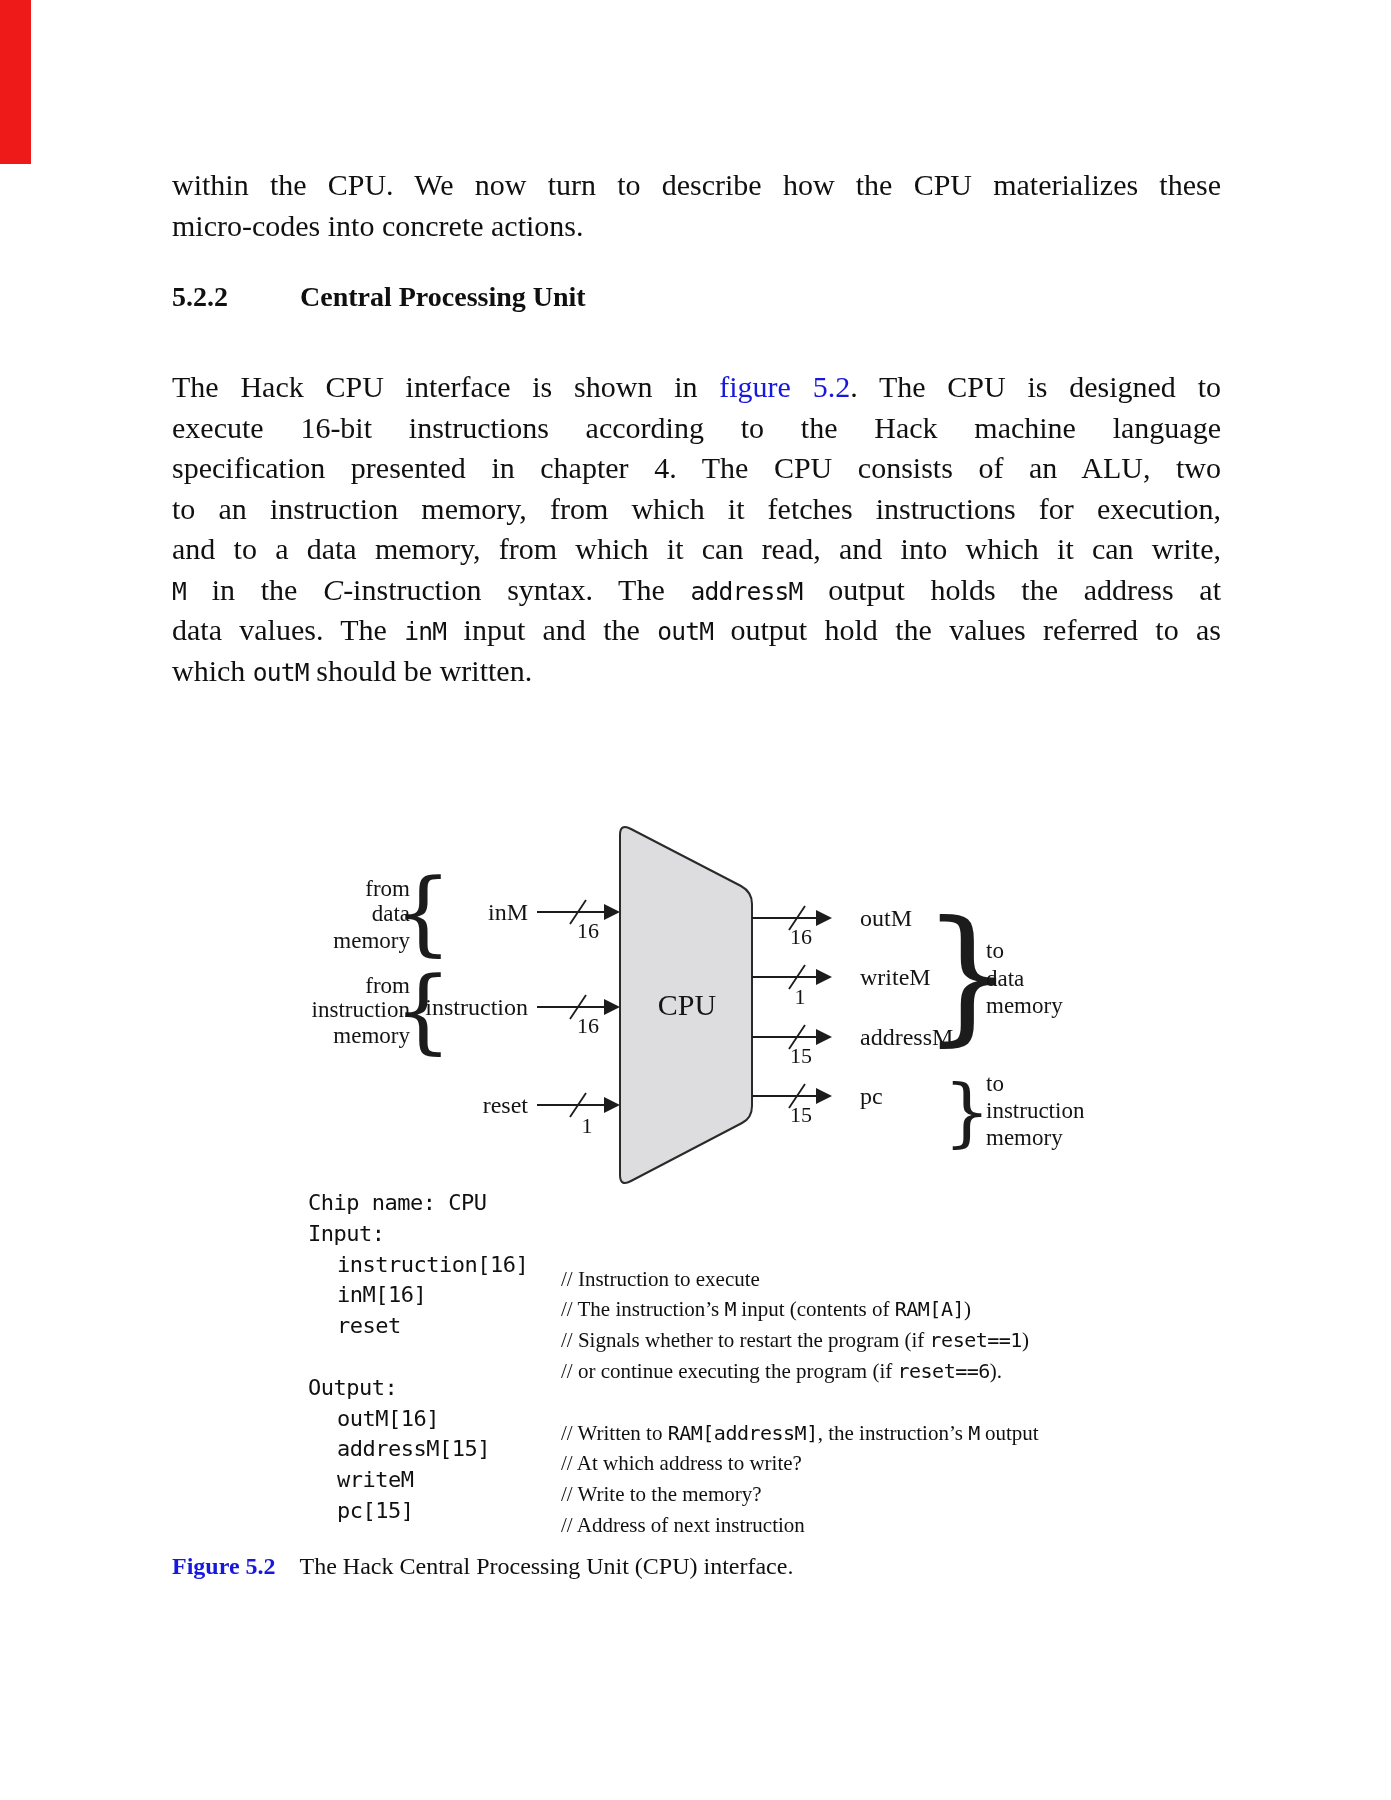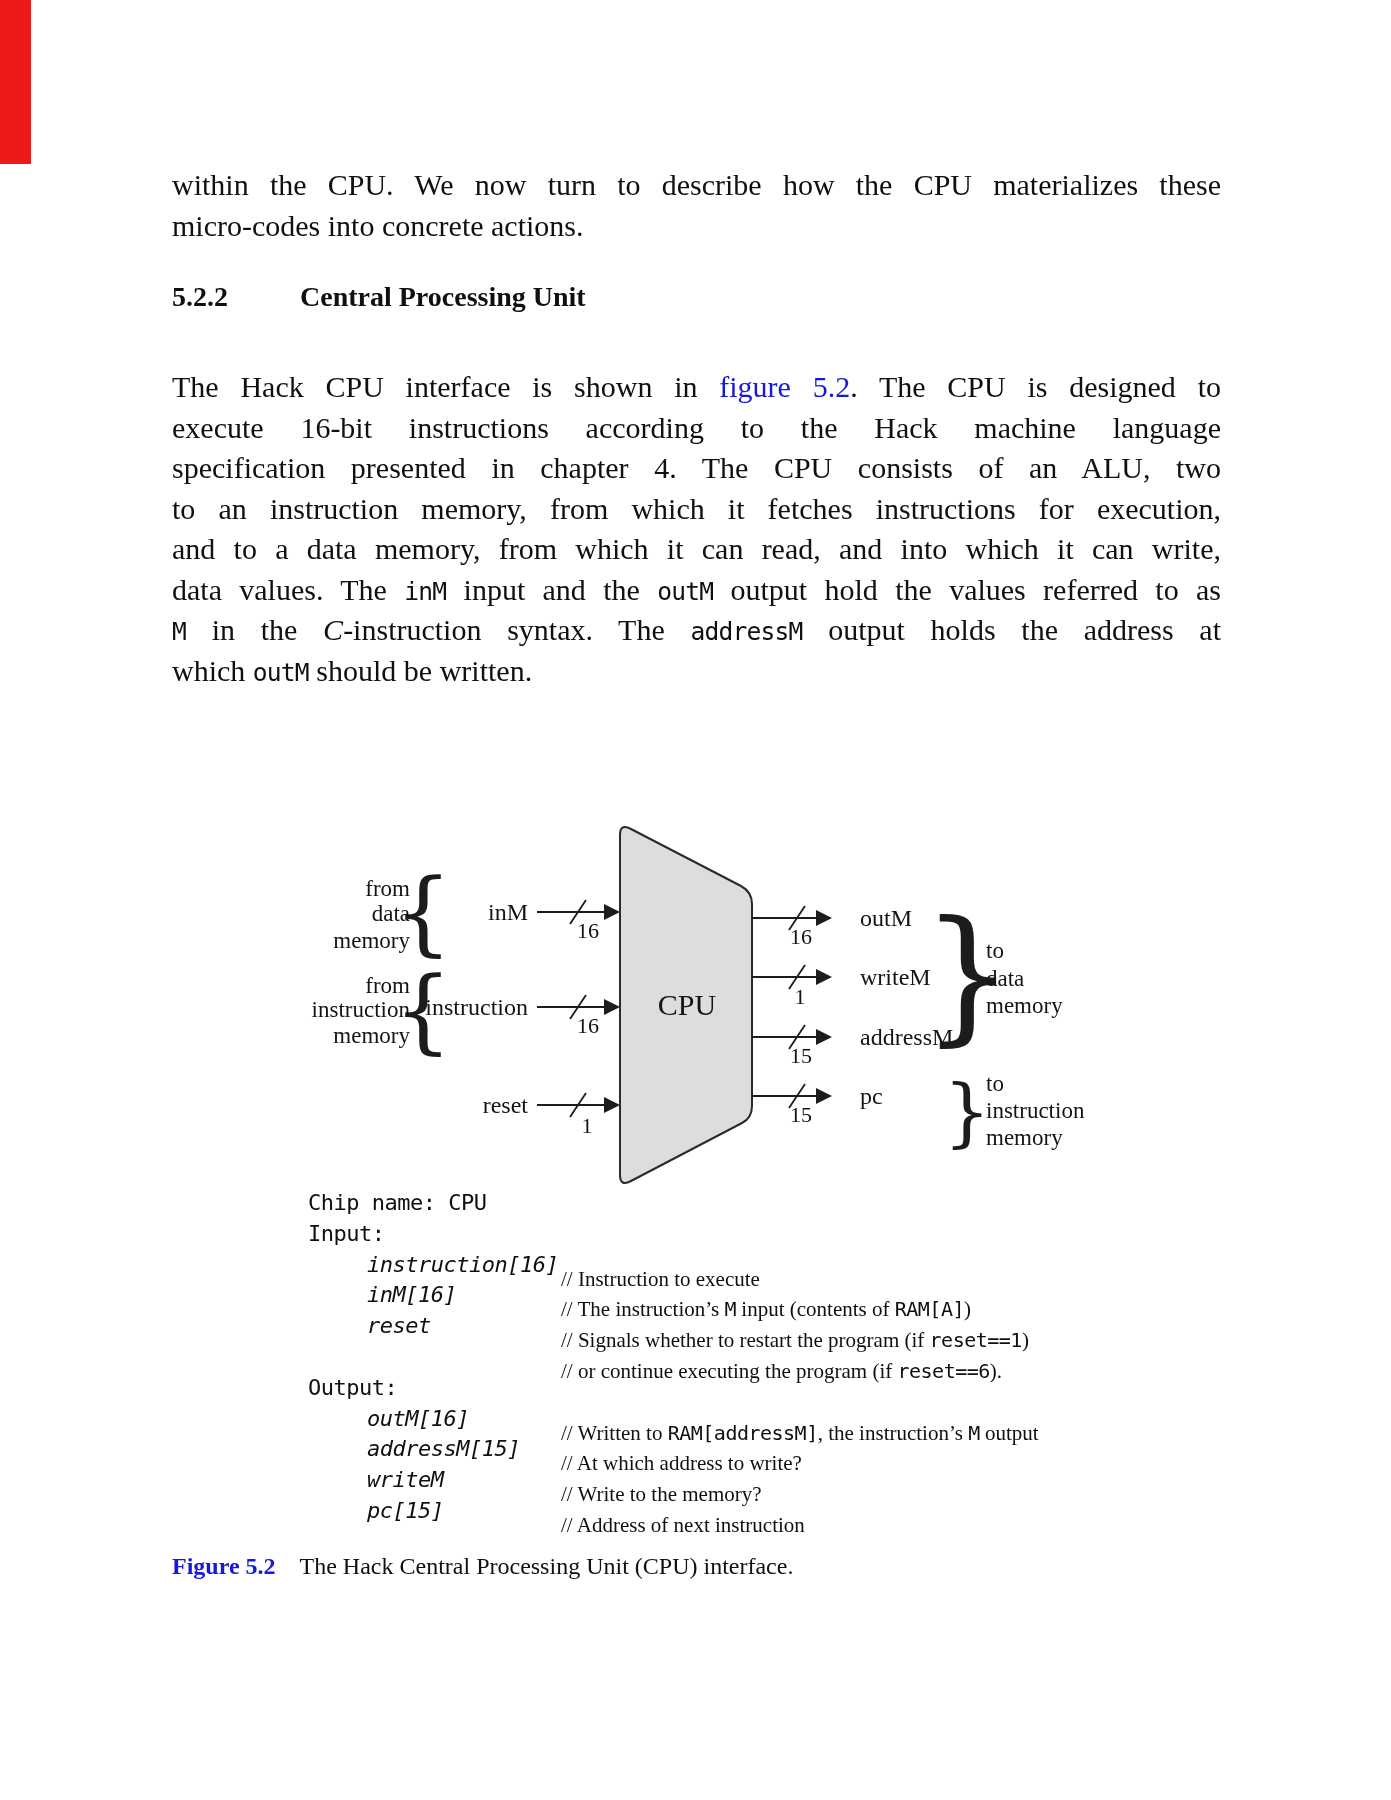--- a/index.html
+++ b/index.html
@@ -32,21 +32,21 @@
   .dg-small { font-size:23px; }
   .dg-num { font-size:22px; }
   .dg-cpu { font-size:30px; }
   .dg-brace { font-family:"DejaVu Serif", serif; fill:#1c1c1c; }
 
   
   .spec { position:absolute; left:308px; top:1188px;
           font-family:"DejaVu Sans Mono", monospace; font-size:22px; letter-spacing:-0.5px; }
   .spec-row { position:relative; height:30.8px; line-height:30.8px; white-space:nowrap; }
   .spec-header { position:absolute; left:0; }
-  .spec-label { position:absolute; left:59px;font-style:italic; }
+  .spec-label { position:absolute; left:29px; }
   .spec-comment { position:absolute; left:253px;
           font-family:"Liberation Serif", serif; font-size:21px; letter-spacing:0;margin-top:14px; }
   .spec-comment .seg-c { font-size:20px; letter-spacing:-0.5px; }
 
   
   .caption { position:absolute; left:172px; top:1549px; height:34px; line-height:34px; font-size:24px; }
   .caption .cap-label { font-weight:bold; margin-right:24px; }
 </style>
 </head>
 <body>
@@ -63,22 +63,22 @@
   <div class="heading">
     <span class="num">5.2.2</span><span>Central Processing Unit</span>
   </div>
 
   <div class="textblock" style="top:367px;">
     <div class="bodyline just"><span class="seg-n">The Hack CPU interface is shown in </span><span class="seg-l" style="color: rgb(23, 23, 221);">figure 5.2</span><span class="seg-n">. The CPU is designed to</span></div>
     <div class="bodyline just"><span class="seg-n">execute 16-bit instructions according to the Hack machine language</span></div>
     <div class="bodyline just"><span class="seg-n">specification presented in chapter 4. The CPU consists of an ALU, two</span></div>
     <div class="bodyline just"><span class="seg-n">to an instruction memory, from which it fetches instructions for execution,</span></div>
     <div class="bodyline just"><span class="seg-n">and to a data memory, from which it can read, and into which it can write,</span></div>
+    <div class="bodyline just"><span class="seg-c">M</span><span class="seg-n"> in the </span><span class="seg-i">C</span><span class="seg-n">-instruction syntax. The </span><span class="seg-c">addressM</span><span class="seg-n"> output holds the address at</span></div>
     <div class="bodyline just"><span class="seg-n">data values. The </span><span class="seg-c">inM</span><span class="seg-n"> input and the </span><span class="seg-c">outM</span><span class="seg-n"> output hold the values referred to as</span></div>
-    <div class="bodyline just"><span class="seg-c">M</span><span class="seg-n"> in the </span><span class="seg-i">C</span><span class="seg-n">-instruction syntax. The </span><span class="seg-c">addressM</span><span class="seg-n"> output holds the address at</span></div>
     <div class="bodyline"><span class="seg-n">which </span><span class="seg-c">outM</span><span class="seg-n"> should be written.</span></div>
   </div>
 
   <svg class="diagram" width="880" height="400" viewBox="0 0 880 400">
 
     <path id="chipbody" class="dg-shape" d="M 370 35 L 370 375 Q 370 387 381 381 L 492 323 Q 502 318 502 306 L 502 104 Q 502 92 491 86 L 381 29 Q 370 23 370 35 Z" fill="#dddde0"></path>
     <text class="dg-text dg-cpu" x="437" y="204" text-anchor="middle" dominant-baseline="central">CPU</text>
 
     <text class="dg-brace" x="173" y="112" font-size="92" text-anchor="middle" dominant-baseline="central">{</text>
     <text class="dg-text dg-small" x="160" y="88" text-anchor="end" dominant-baseline="central">from</text>

